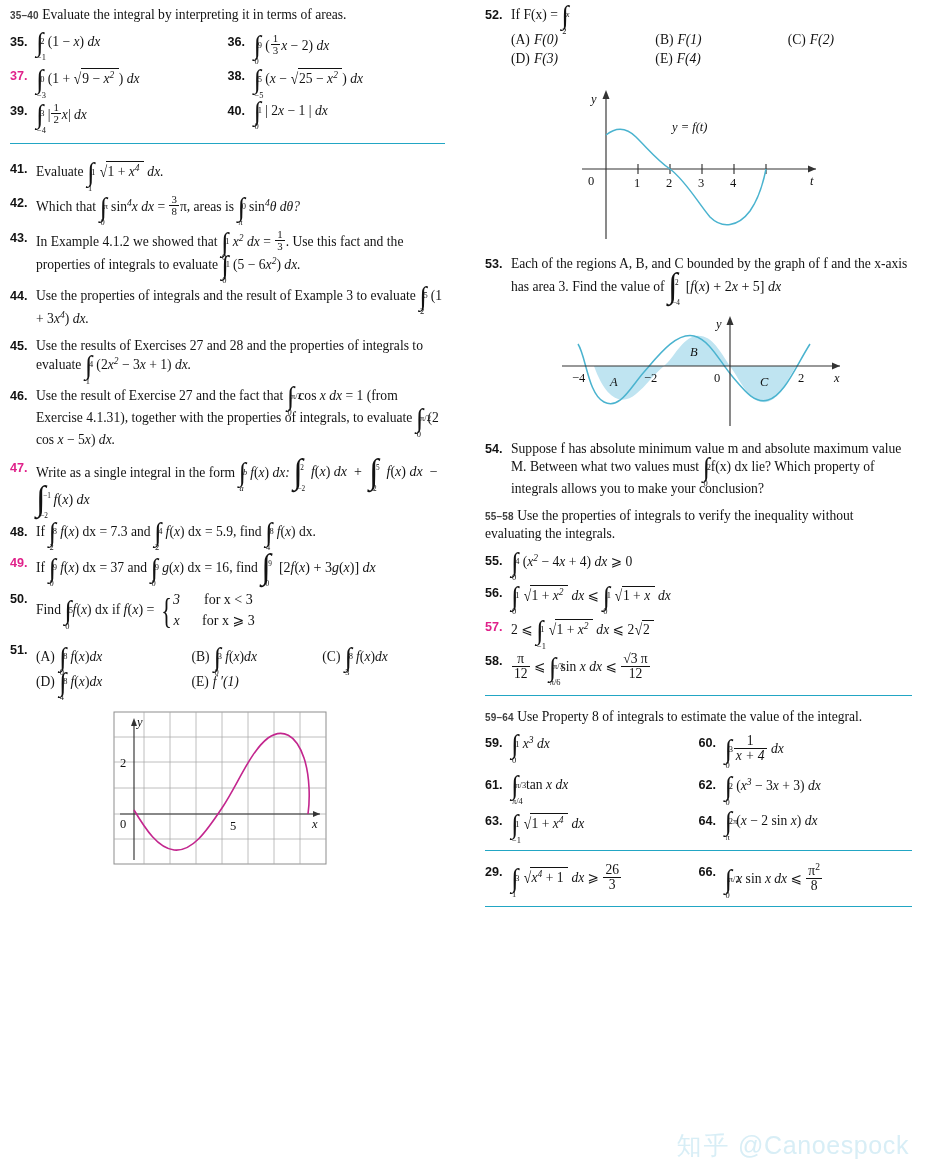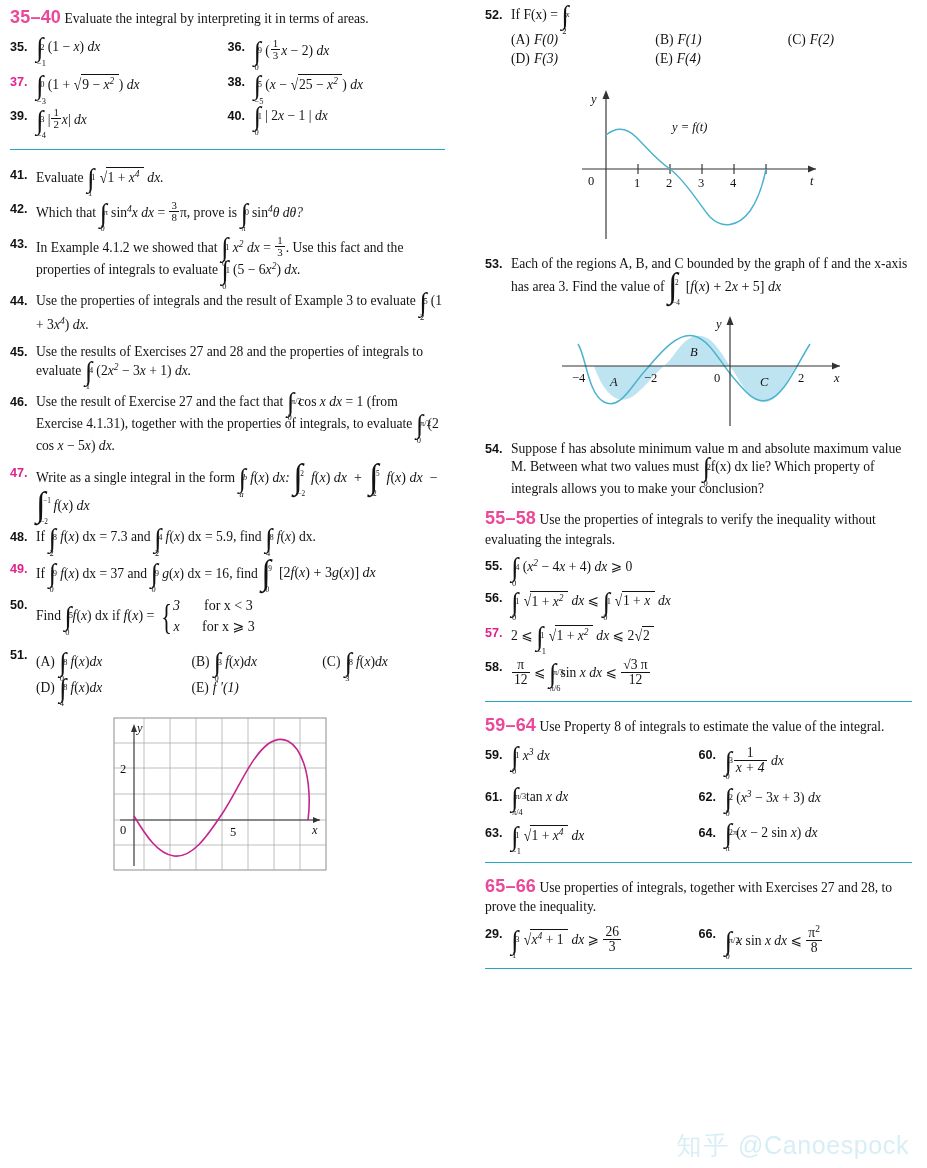--- a/index.html
+++ b/index.html
@@ -23,25 +23,25 @@
   .col-right { padding-left: 22px; padding-right: 14px; }
 
   
   .grouphdr {
     font-size: 13.6px;
     line-height: 1.30;
     margin: 0 0 9px 0;
     text-indent: 0;
   }
   .grouphdr .rng {
-    color: #ec4899;
+    color: #404040;
     font-weight: bold;
     letter-spacing: .2px;
     font-family: "Liberation Sans", sans-serif;
-    font-size: 18px;
+    font-size: 10px;
   }
 
   .prob {
     display: flex;
     align-items: flex-start;
     font-size: 13.6px;
     line-height: 1.33;
     margin-bottom: 9px;
   }
   .num {
@@ -191,21 +191,21 @@
     <div class="prob">
       <span class="num">41.</span>
       <span class="body"><span>Evaluate</span>
         <span class="int"><span class="sgn">∫</span><span class="lim"><span class="hi">1</span><span class="lo">1</span></span></span>&nbsp;<span class="sqrt"><span class="rad">√</span><span class="rand">1 + <i class="m">x</i><sup class="e">4</sup>&nbsp;</span></span> <i class="m">dx.</i></span>
     </div>
 
     <div class="prob">
       <span class="num">42.</span>
       <span class="body"><span>Which that</span>
         <span class="int"><span class="sgn">∫</span><span class="lim"><span class="hi">π</span><span class="lo">0</span></span></span>&nbsp;sin<sup class="e">4</sup><i class="m">x dx</i> =
-        <span class="frac"><span>3</span><span class="den">8</span></span>π<span>, prove is</span>
+        <span class="frac"><span>3</span><span class="den">8</span></span>π<span>, areas is</span>
         <span class="int"><span class="sgn">∫</span><span class="lim"><span class="hi">0</span><span class="lo">π</span></span></span>&nbsp;sin<sup class="e">4</sup><i class="m">θ</i> <i class="m">dθ?</i></span>
     </div>
 
     <div class="prob">
       <span class="num">43.</span>
       <span class="body"><span>In Example 4.1.2 we showed that</span>
         <span class="int"><span class="sgn">∫</span><span class="lim"><span class="hi">1</span><span class="lo">0</span></span></span>&nbsp;<i class="m">x</i><sup class="e">2</sup> <i class="m">dx</i> =
         <span class="frac"><span>1</span><span class="den">3</span></span>. <span>Use this fact and the properties of integrals to evaluate</span>
         <span class="int"><span class="sgn">∫</span><span class="lim"><span class="hi">1</span><span class="lo">0</span></span></span>&nbsp;(5 − 6<i class="m">x</i><sup class="e">2</sup>) <i class="m">dx.</i></span>
     </div>
@@ -509,24 +509,20 @@
         <span class="body"><span class="int"><span class="sgn">∫</span><span class="lim"><span class="hi">1</span><span class="lo">−1</span></span></span>&nbsp;<span class="sqrt"><span class="rad">√</span><span class="rand">1 + <i class="m">x</i><sup class="e">4</sup>&nbsp;</span></span> <i class="m">dx</i></span>
       </div>
       <div class="prob">
         <span class="num">64.</span>
         <span class="body"><span class="int"><span class="sgn">∫</span><span class="lim"><span class="hi">2π</span><span class="lo">π</span></span></span>&nbsp;(<i class="m">x</i> − 2 sin <i class="m">x</i>) <i class="m">dx</i></span>
       </div>
     </div>
 
     <hr class="rule tight">
 
-    <p class="grouphdr">
-      <span class="rng">65–66</span>
-      <span>Use properties of integrals, together with Exercises 27 and 28, to prove the inequality.</span>
-    </p>
 
     <div class="row2" style="margin-bottom:10px;">
       <div class="prob">
         <span class="num">29.</span>
         <span class="body"><span class="int"><span class="sgn">∫</span><span class="lim"><span class="hi">3</span><span class="lo">1</span></span></span>&nbsp;<span class="sqrt"><span class="rad">√</span><span class="rand"><i class="m">x</i><sup class="e">4</sup> + 1&nbsp;</span></span> <i class="m">dx</i> ⩾ <span class="frac big"><span>26</span><span class="den">3</span></span></span>
       </div>
       <div class="prob">
         <span class="num">66.</span>
         <span class="body"><span class="int"><span class="sgn">∫</span><span class="lim"><span class="hi">π/2</span><span class="lo">0</span></span></span>&nbsp;<i class="m">x</i> sin <i class="m">x dx</i> ⩽ <span class="frac big"><span>π<sup class="e" style="font-style:normal">2</sup></span><span class="den">8</span></span></span>
       </div>

